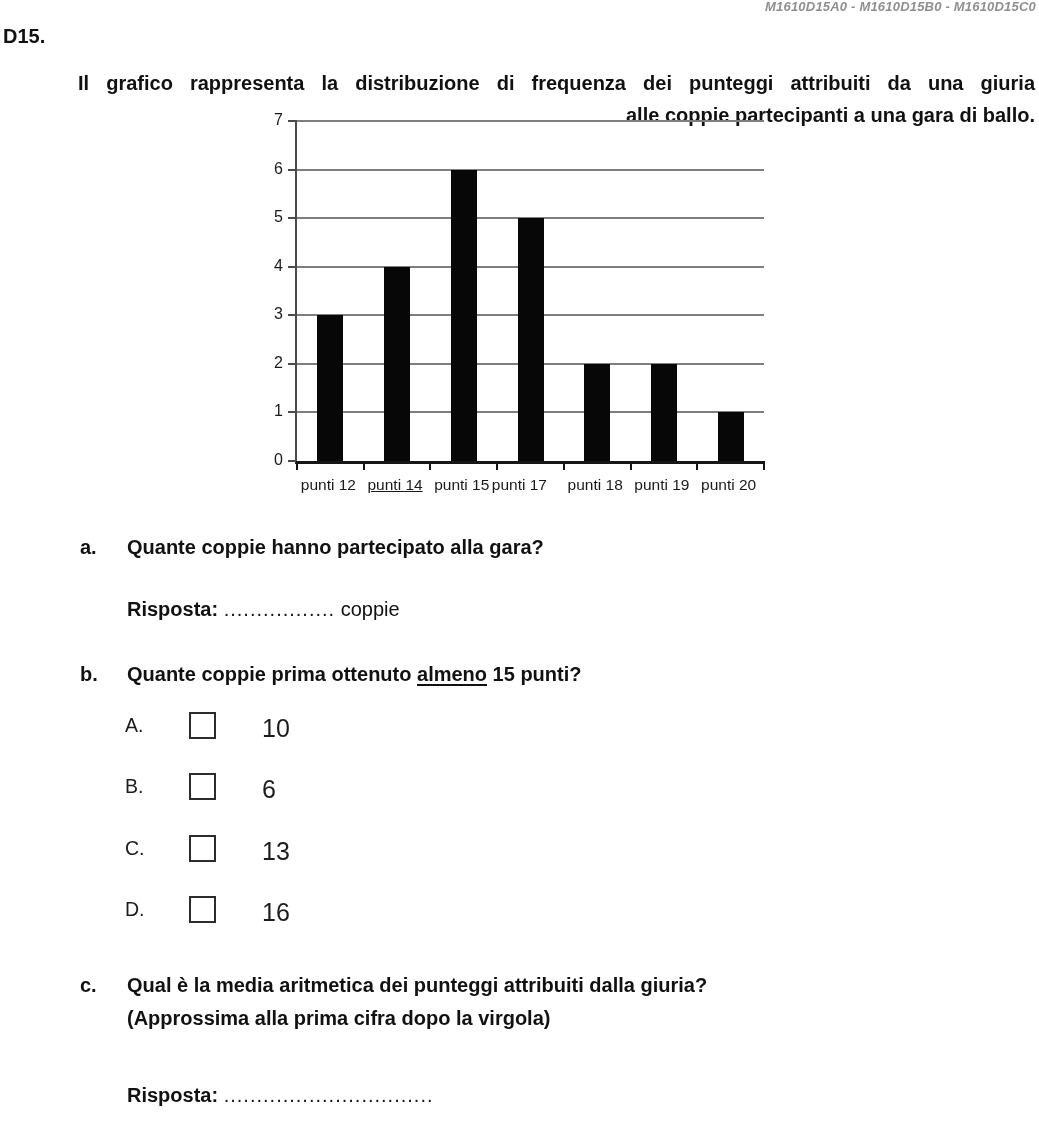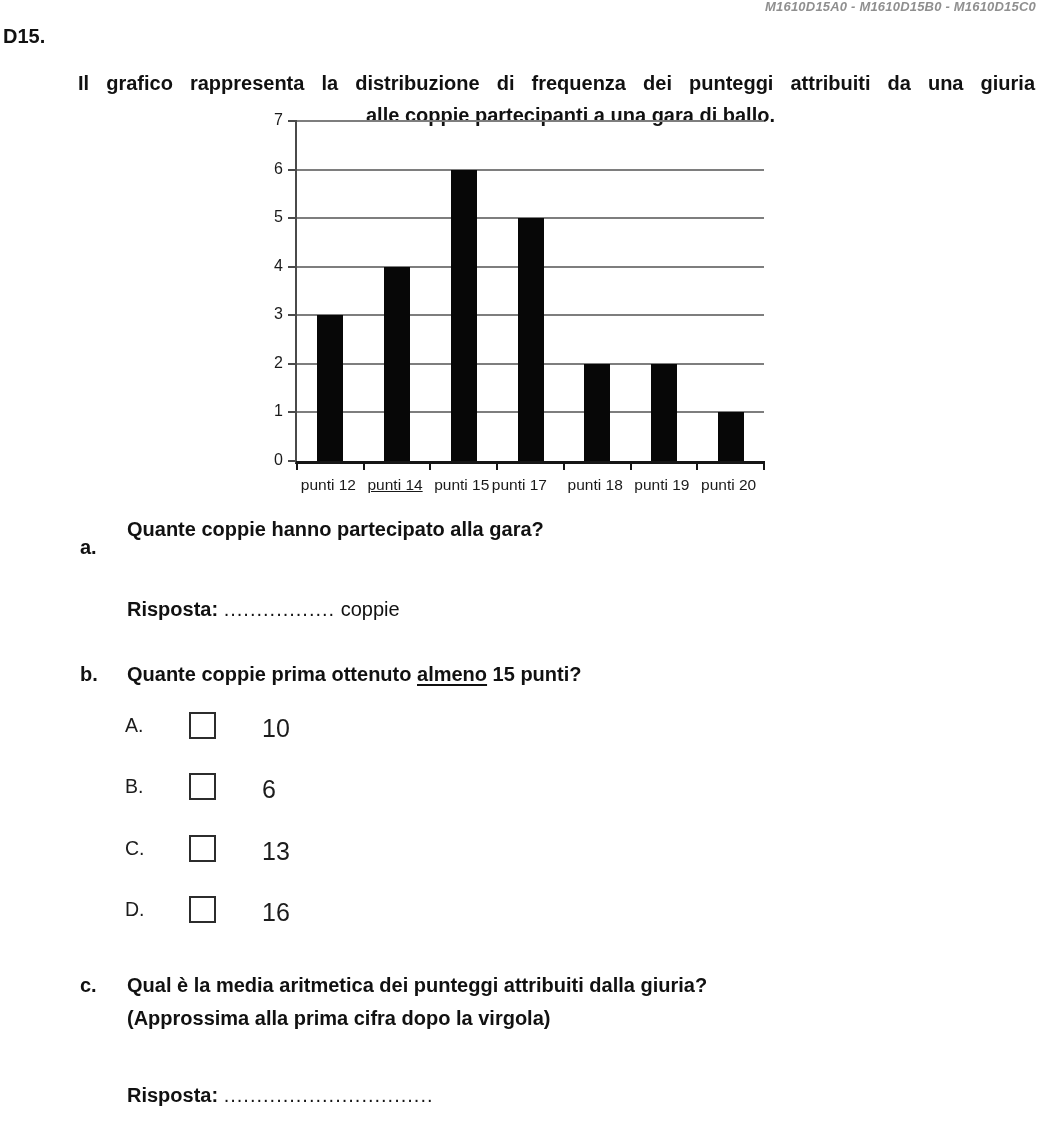--- a/index.html
+++ b/index.html
@@ -37,21 +37,21 @@
   .q-text {
     position: absolute;
     left: 78px;
     top: 25px;
     width: 957px;
     font-size: 20px;
     font-weight: 700;
     line-height: 32px;
   }
   .q-text .line1 { text-align: justify; text-align-last: justify; margin-top: 42px; }
-  .q-text .line2 { text-align: center; margin-left: 28px; }
+  .q-text .line2 { text-align: right; margin-left: 28px; }
 
   
   .chart {
     position: absolute;
     left: 265px;
     top: 121px;
     width: 530px;
     height: 392px;
   }
   .plot {
@@ -231,21 +231,21 @@
         <div class="xlabel" style="left: 66.7143px; width: 66.7143px; text-decoration: underline;">punti 14</div>
         <div class="xlabel" style="left: 133.429px; width: 66.7143px;">punti 15</div>
         <div class="xlabel" style="left: 191px; width: 66.7143px;">punti 17</div>
         <div class="xlabel" style="left: 266.857px; width: 66.7143px;">punti 18</div>
         <div class="xlabel" style="left: 333.571px; width: 66.7143px;">punti 19</div>
         <div class="xlabel" style="left: 400.286px; width: 66.7143px;">punti 20</div>
       </div>
   </div>
 
   <div class="part-label" style="top:536px">a.</div>
-  <div class="part-text" style="top:518px">Quante coppie hanno partecipato alla gara?</div>
+  <div class="part-text" style="top:536px">Quante coppie hanno partecipato alla gara?</div>
   <div class="answer-line" style="top:598px">
     <span class="lbl">Risposta:</span>
     <span class="dots">.................</span>
     <span class="suffix"> coppie</span>
   </div>
 
   <div class="part-label" style="top:663px">b.</div>
   <div class="part-text" style="top:663px">
     <span>Quante coppie prima ottenuto </span><span class="underlined">almeno</span><span> 15 punti?</span>
   </div>

